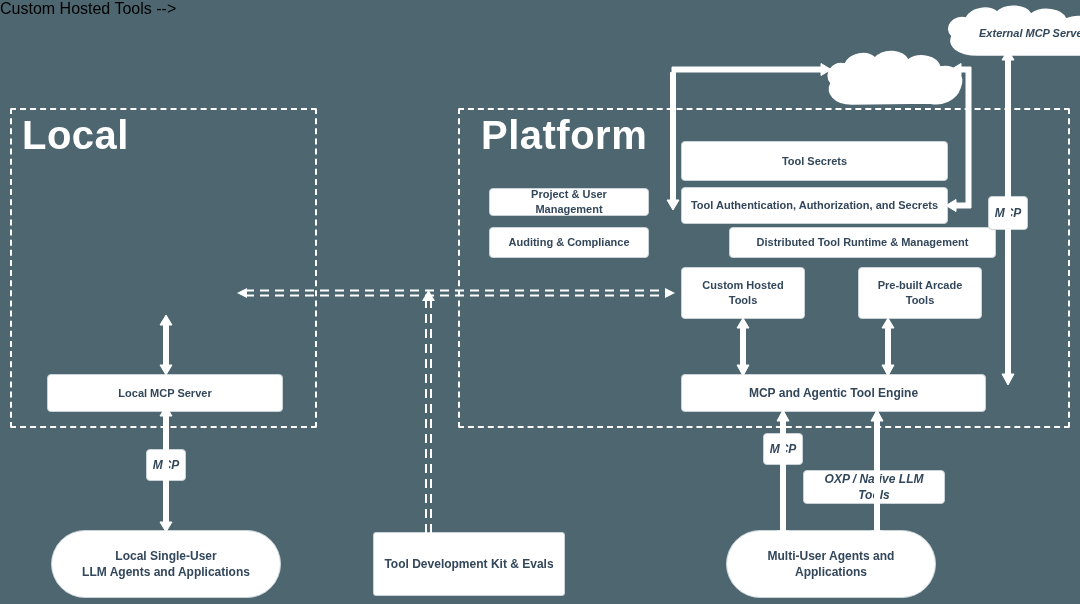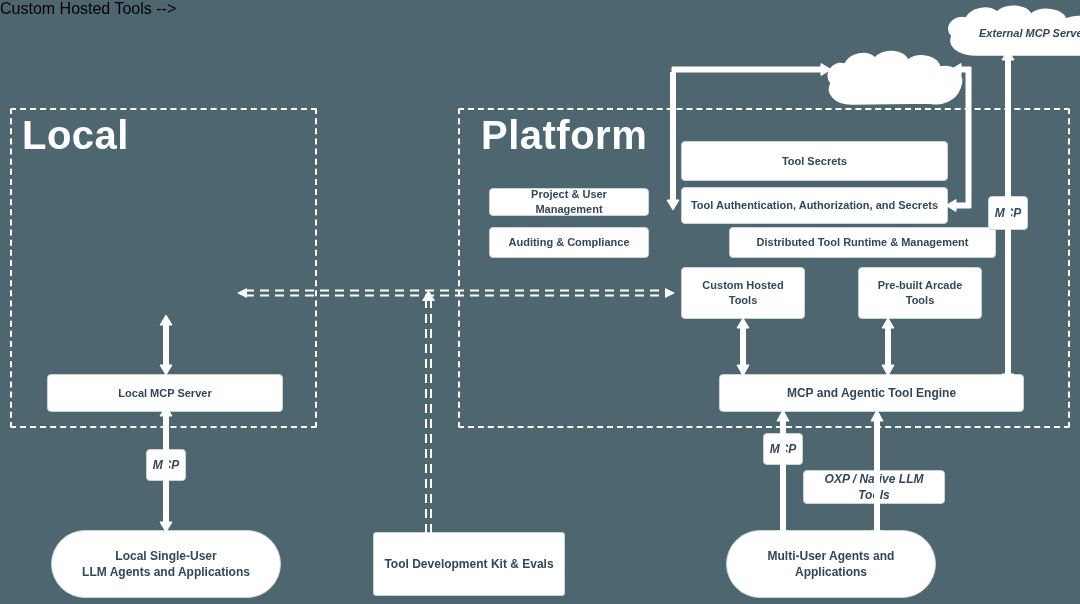--- a/index.html
+++ b/index.html
@@ -240,21 +240,21 @@
   <div class="node" style="left:681px;top:141px;width:267px;height:40px;">Tool Secrets</div>
 
   <div class="node" style="left:681px;top:187px;width:267px;height:37px;">Tool Authentication, Authorization, and Secrets</div>
 
   <div class="node" style="left:681px;top:227px;width:267px;height:31px;margin-left:48px;">Distributed Tool Runtime &amp; Management</div>
 
   <div class="node" style="left:681px;top:267px;width:124px;height:52px;">Custom Hosted Tools</div>
 
   <div class="node" style="left:825px;top:267px;width:124px;height:52px;margin-left:33px;">Pre-built Arcade Tools</div>
 
-  <div class="node big" style="left:681px;top:374px;width:305px;height:38px;margin-left:38px;">MCP and Agentic Tool Engine</div>
+  <div class="node big" style="left:681px;top:374px;width:305px;height:38px;">MCP and Agentic Tool Engine</div>
 
   <div class="node label-chip" style="left:988px;top:196px;width:40px;height:34px;">MCP</div>
 
   <div class="node label-chip" style="left:763px;top:433px;width:40px;height:32px;">MCP</div>
 
   <div class="node label-chip" style="left:803px;top:470px;width:142px;height:34px;">OXP / Native LLM Tools</div>
 
   <div class="node pill" style="left:726px;top:530px;width:210px;height:68px;">
     <span>
       <span>Multi-User Agents and</span><br>

